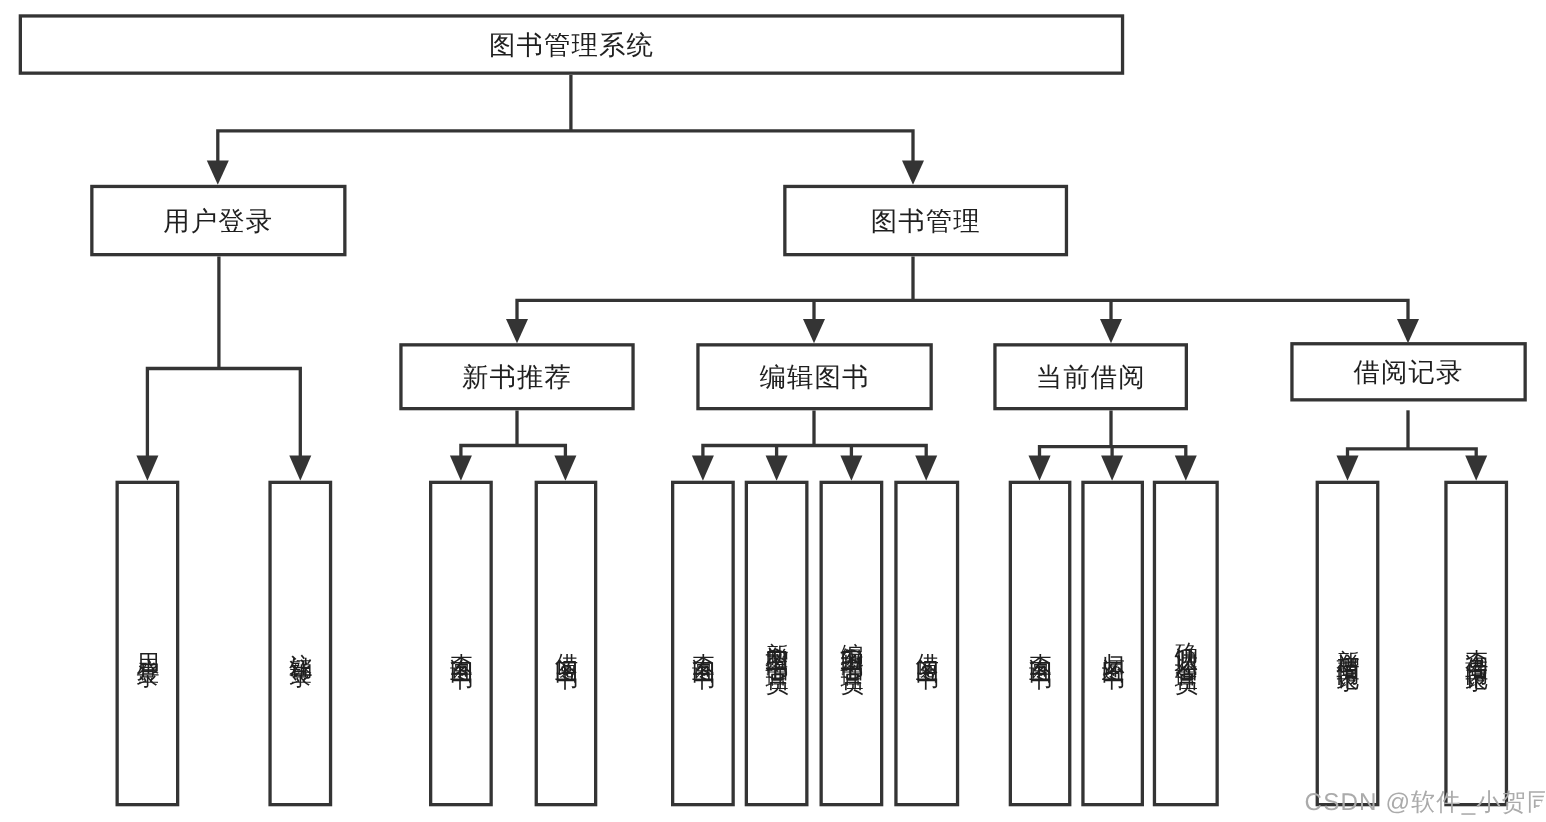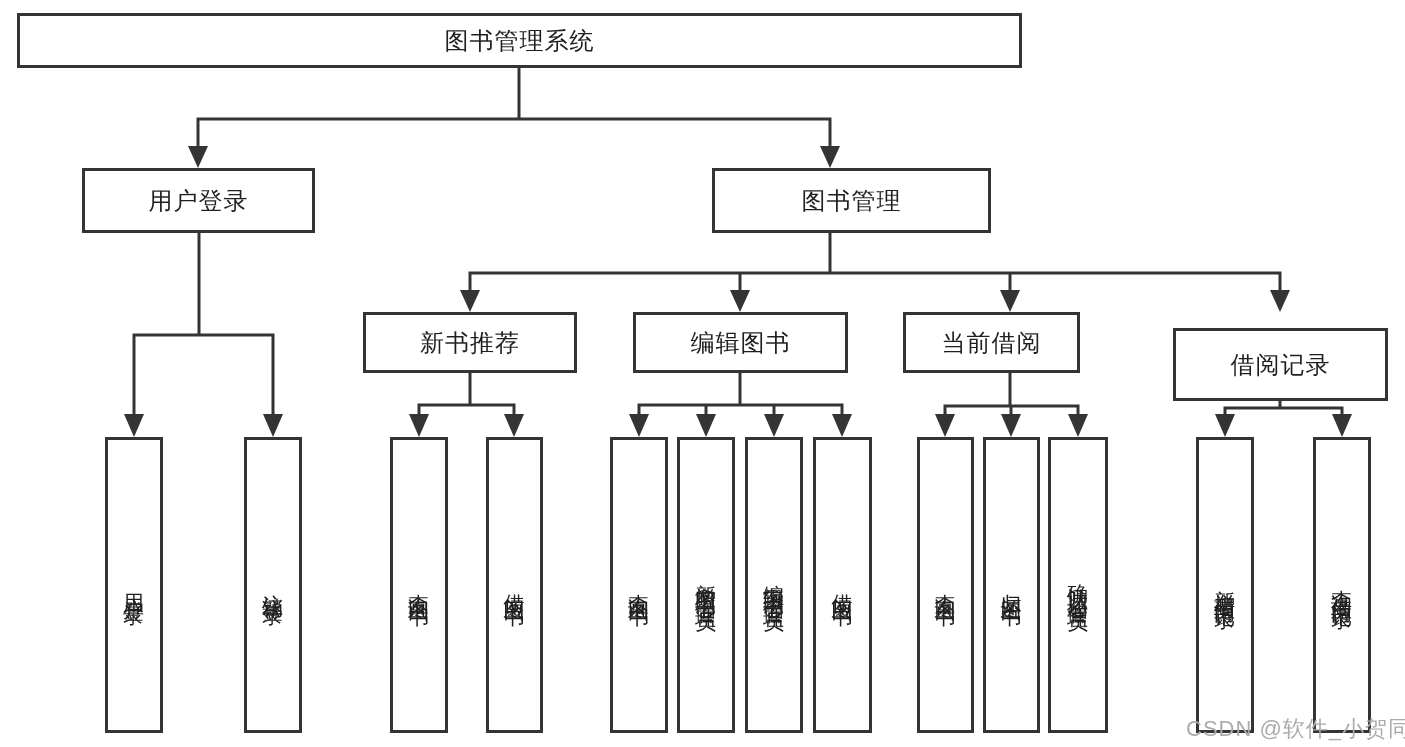--- a/index.html
+++ b/index.html
@@ -3,20 +3,21 @@
 <meta charset="utf-8">
 <style>
   html, body { margin: 0; padding: 0; background: #ffffff; }
   .canvas {
     position: relative;
     width: 1405px;
     height: 747px;
     background: #ffffff;
     font-family: "Liberation Sans", sans-serif;
     overflow: hidden;
+    border-radius: 32px;
   }
   svg.wires {
     position: absolute;
     left: 0; top: 0;
     width: 1405px; height: 747px;
   }
   .box {
     position: absolute;
     box-sizing: border-box;
     border: 3px solid #343434;
@@ -99,26 +100,26 @@
       <polygon points="1001,414 1021,414 1011,437"></polygon>
       <polygon points="1068,414 1088,414 1078,437"></polygon>
       <polygon points="1215,414 1235,414 1225,437"></polygon>
       <polygon points="1332,414 1352,414 1342,437"></polygon>
     </g>
   </svg>
 
   <div class="box hbox" style="left:17px; top:13px; width:1005px; height:55px;">图书管理系统</div>
 
   <div class="box hbox" style="left:82px; top:168px; width:233px; height:65px;">用户登录</div>
-  <div class="box hbox" style="left:712px; top:168px; width:279px; height:65px;">图书管理</div>
+  <div class="box hbox" style="left:712px; top:168px; width:259px; height:65px;">图书管理</div>
 
   <div class="box hbox" style="left:363px; top:312px; width:214px; height:61px;">新书推荐</div>
   <div class="box hbox" style="left:633px; top:312px; width:215px; height:61px;">编辑图书</div>
   <div class="box hbox" style="left:903px; top:312px; width:177px; height:61px;">当前借阅</div>
-  <div class="box hbox" style="left:1173px; top:328px; width:215px; height:73px;">借阅记录</div>
+  <div class="box hbox" style="left:1173px; top:311px; width:215px; height:54px;">借阅记录</div>
 
   <div class="box vbox" style="left:105px; top:437px; width:58px; height:296px;">用户登录</div>
   <div class="box vbox" style="left:244px; top:437px; width:58px; height:296px;">注销登录</div>
 
   <div class="box vbox" style="left:390px; top:437px; width:58px; height:296px;">查询图书</div>
   <div class="box vbox" style="left:486px; top:437px; width:57px; height:296px;">借阅图书</div>
 
   <div class="box vbox" style="left:610px; top:437px; width:58px; height:296px;">查询图书</div>
   <div class="box vbox" style="left:677px; top:437px; width:58px; height:296px;">新增图书（管理员）</div>
   <div class="box vbox" style="left:745px; top:437px; width:58px; height:296px;">编辑图书（管理员）</div>

